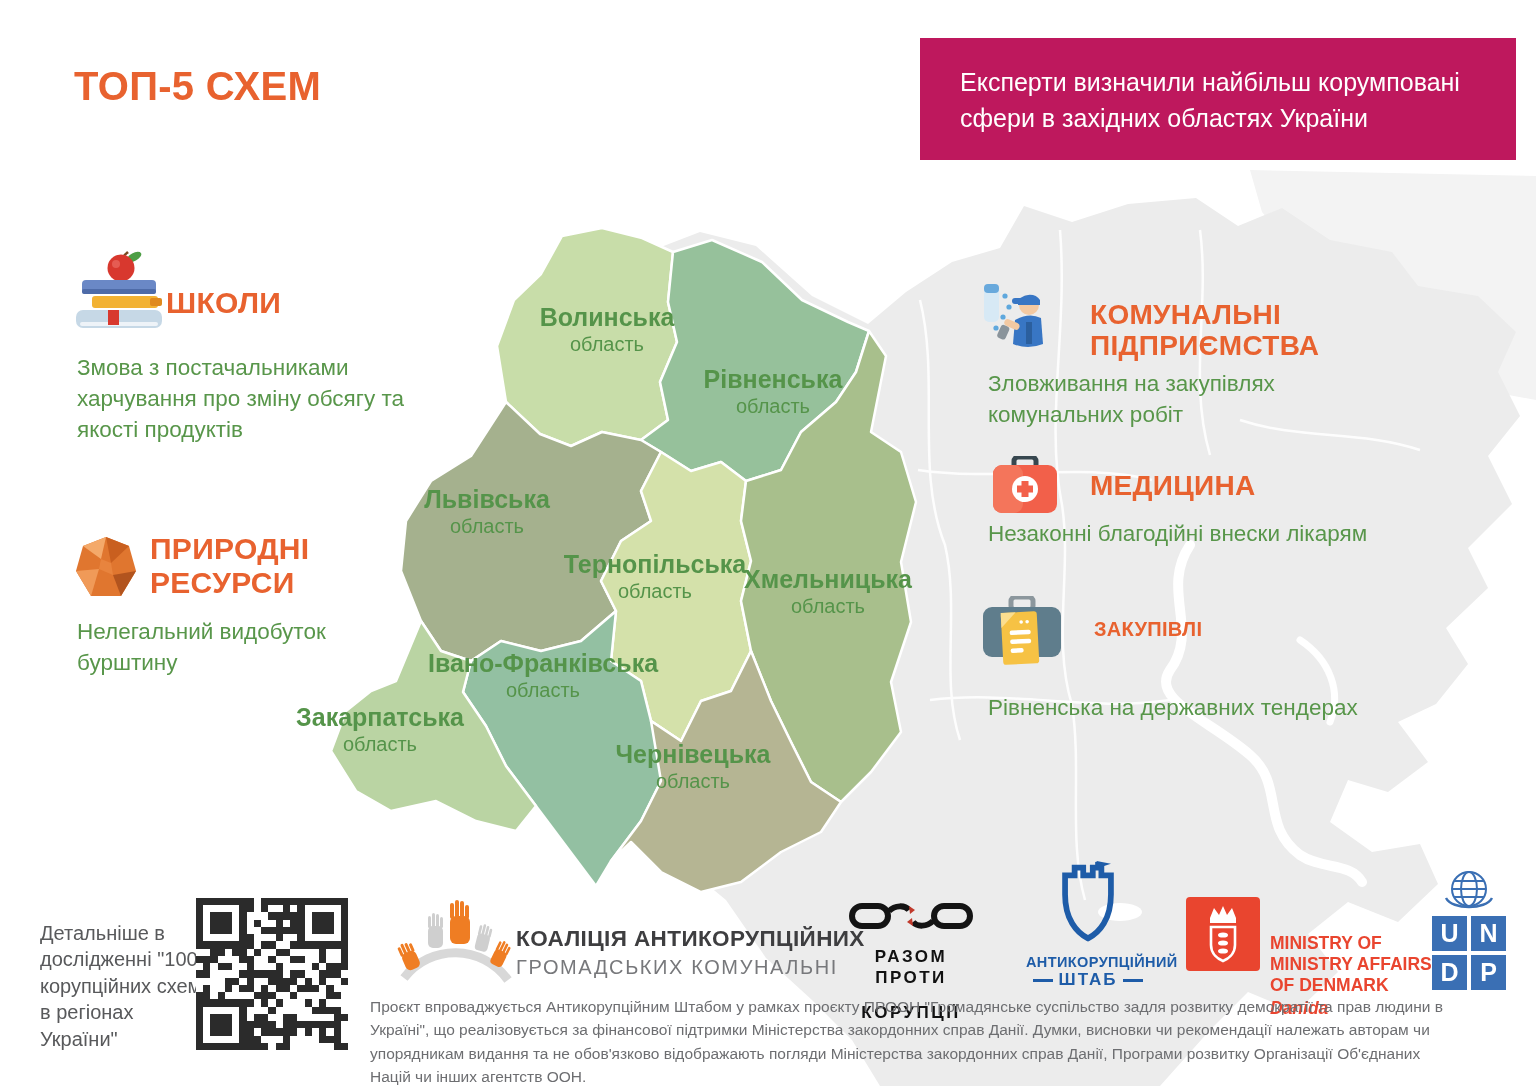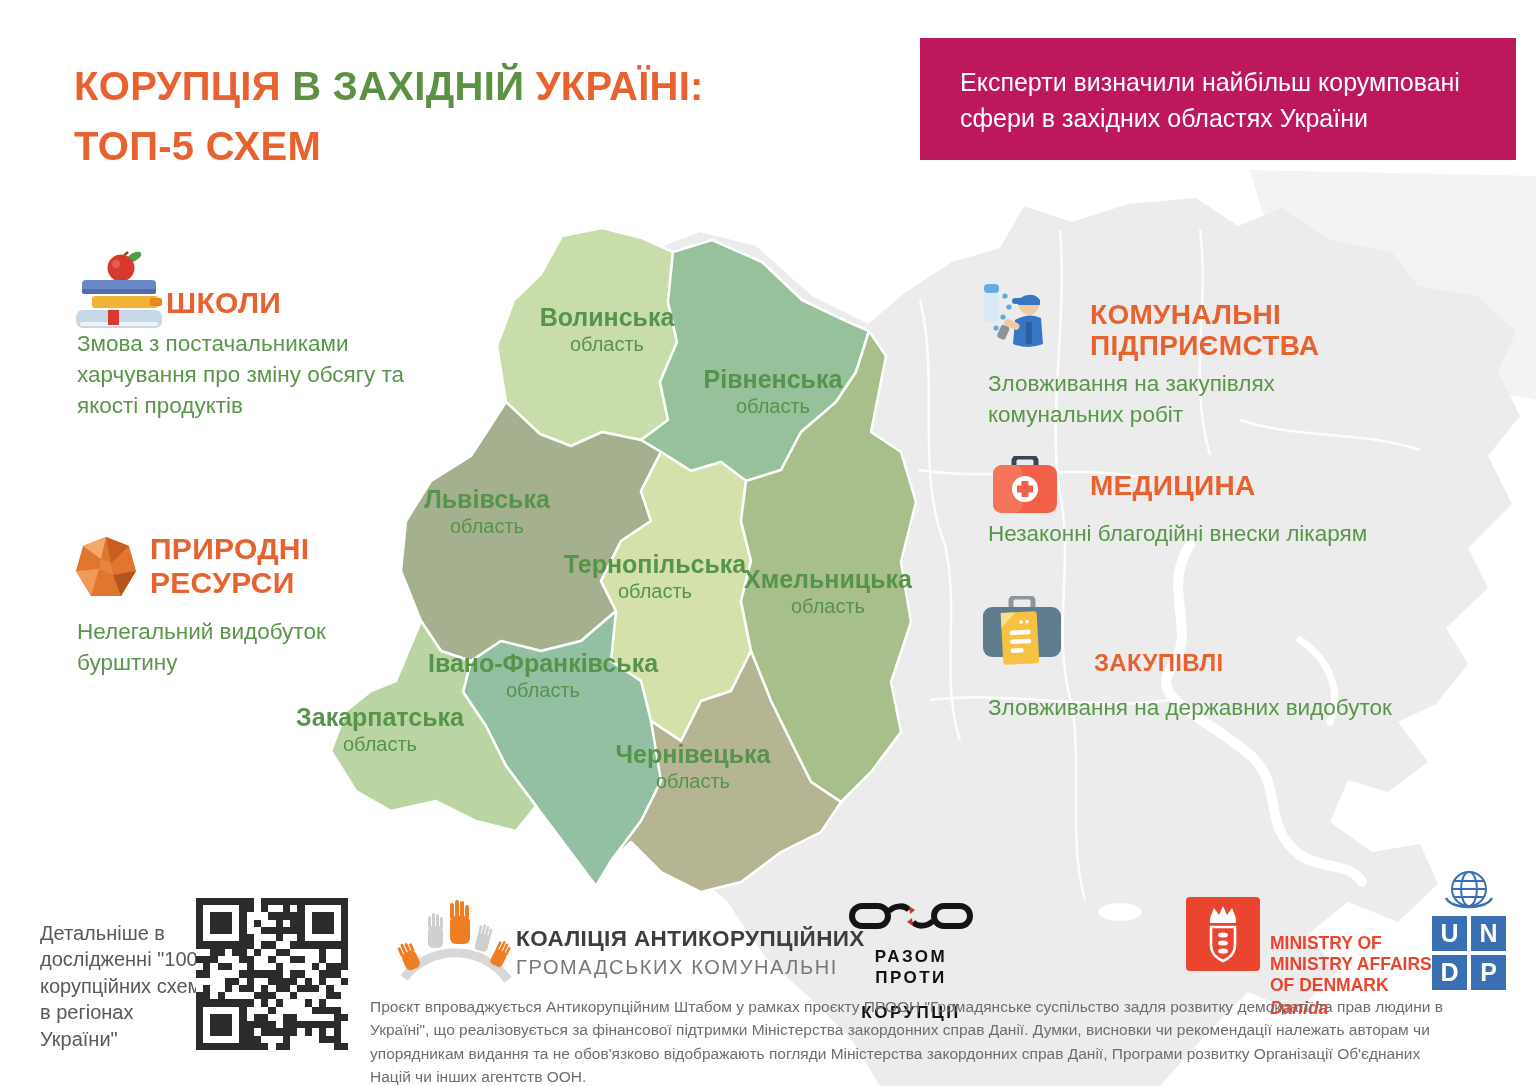--- a/index.html
+++ b/index.html
@@ -96,45 +96,40 @@
       <text class="rname" x="543" y="672">Івано-Франківська</text>
       <text class="rsuf" x="543" y="697">область</text>
       <text class="rname" x="380" y="726">Закарпатська</text>
       <text class="rsuf" x="380" y="751">область</text>
       <text class="rname" x="693" y="763">Чернівецька</text>
       <text class="rsuf" x="693" y="788">область</text>
     </g>
   </svg>
 
   <div class="abs main-title">
-    <div>
-      <span class="tw-orange">КОРУПЦІЯ</span>
-      <span class="tw-green">В ЗАХІДНІЙ</span>
-      <span class="tw-orange">УКРАЇНІ:</span>
-    </div>
     <div class="tw-orange">ТОП-5 СХЕМ</div>
   </div>
 
   <div class="abs banner">Експерти визначили найбільш корумповані сфери в західних областях України</div>
 
   <svg class="abs" style="left:70px;top:248px;" width="104" height="96" viewBox="0 0 104 96">
     <ellipse cx="64" cy="9" rx="8" ry="4" fill="#4D9E45" transform="rotate(-28 64 9)"></ellipse>
     <path d="M52,14 C52,8 56,6 58,4" stroke="#7a4a21" stroke-width="2.5" fill="none"></path>
     <circle cx="51" cy="20" r="13.5" fill="#D8382E"></circle>
     <circle cx="46" cy="16" r="4" fill="#E9655C" opacity=".8"></circle>
     <rect x="12" y="32" width="74" height="14" rx="4" fill="#6A88C6"></rect>
     <rect x="12" y="41" width="74" height="5" rx="2" fill="#4E6BA8"></rect>
     <rect x="22" y="48" width="66" height="12" rx="3" fill="#F2B233"></rect>
     <rect x="80" y="50" width="12" height="8" rx="2" fill="#E08A1E"></rect>
     <rect x="6" y="62" width="86" height="18" rx="7" fill="#C6D8E6"></rect>
     <rect x="10" y="74" width="78" height="4" rx="2" fill="#FFFFFF" opacity=".7"></rect>
     <rect x="38" y="62" width="11" height="15" fill="#D8382E"></rect>
   </svg>
   <div class="abs sec-title" style="left:166px;top:286px;">ШКОЛИ</div>
-  <div class="abs sec-desc" style="left:77px;top:328px;width:332px;">Змова з постачальниками харчування про зміну обсягу та якості продуктів</div>
+  <div class="abs sec-desc" style="left:77px;top:352px;width:332px;">Змова з постачальниками харчування про зміну обсягу та якості продуктів</div>
 
   <svg class="abs" style="left:72px;top:534px;" width="68" height="68" viewBox="0 0 68 68">
     <polygon points="34,3 57,12 64,37 49,62 19,62 4,37 11,12" fill="#E0762F"></polygon>
     <polygon points="34,3 57,12 39,29" fill="#C95F1F"></polygon>
     <polygon points="11,12 34,3 29,25" fill="#F4A96A"></polygon>
     <polygon points="4,37 19,62 27,35" fill="#F09A58"></polygon>
     <polygon points="49,62 64,37 41,41" fill="#B2541E"></polygon>
     <polygon points="29,25 39,29 41,41 27,35" fill="#E8843E"></polygon>
   </svg>
   <div class="abs sec-desc" style="left:77px;top:616px;width:300px;">Нелегальний видобуток бурштину</div>
@@ -176,22 +171,22 @@
     <g transform="rotate(-3 40 42)">
       <rect x="20" y="16" width="36" height="52" rx="3" fill="#F6C244"></rect>
       <polygon points="20,16 35,16 20,31" fill="#FBDE8F"></polygon>
       <circle cx="40" cy="26" r="1.8" fill="#FFFFFF"></circle>
       <circle cx="46" cy="26" r="1.8" fill="#FFFFFF"></circle>
       <rect x="28" y="34" width="21" height="4.5" rx="2" fill="#FFFFFF"></rect>
       <rect x="28" y="43" width="21" height="4.5" rx="2" fill="#FFFFFF"></rect>
       <rect x="28" y="52" width="13" height="4.5" rx="2" fill="#FFFFFF"></rect>
     </g>
   </svg>
-  <div class="abs sec-title" style="left:1094px;top:618px;font-size:24px;margin-top:32px;">ЗАКУПІВЛІ</div>
-  <div class="abs sec-desc" style="left:988px;top:692px;width:430px;">Зловживання на державних видобуток</div>
+  <div class="abs sec-title" style="left:1094px;top:618px;font-size:20px;">ЗАКУПІВЛІ</div>
+  <div class="abs sec-desc" style="left:988px;top:692px;width:430px;">Рівненська на державних тендерах</div>
 
   <div class="abs qr-caption">Детальніше в дослідженні "100 корупційних схем в регіонах України"</div>
   <div class="abs qr-box">
       <div class="qr-d"></div>
       <div class="qr-d"></div>
       <div class="qr-d"></div>
       <div class="qr-d"></div>
       <div class="qr-d"></div>
       <div class="qr-d"></div>
       <div class="qr-d"></div>
@@ -682,20 +677,31 @@
       <rect x="85" y="10" width="36" height="20" rx="10" fill="none" stroke="#141414" stroke-width="6"></rect>
       <path d="M40,15 C46,9 56,9 60,14" stroke="#141414" stroke-width="6" fill="none"></path>
       <path d="M84,25 C78,31 68,31 64,26" stroke="#141414" stroke-width="6" fill="none"></path>
       <polygon points="60,10 66,14 61,18" fill="#C0392B"></polygon>
       <polygon points="64,30 58,26 63,22" fill="#C0392B"></polygon>
     </svg>
     <div class="razom-t">РАЗОМ ПРОТИ</div>
     <div class="razom-t" style="margin-top:13px;">КОРУПЦІЇ</div>
   </div>
 
+  <div class="abs shtab">
+    <svg width="64" height="86" viewBox="-32 -54 64 90">
+      <path d="M-24,-18 V-38 H-14 V-46 H-5 V-38 H5 V-46 H14 V-38 H24 V-18 C24,8 12,22 0,28 C-12,22 -24,8 -24,-18 Z" fill="none" stroke="#1E5CA8" stroke-width="6"></path>
+      <line x1="9" y1="-46" x2="9" y2="-52" stroke="#1E5CA8" stroke-width="3"></line>
+      <polygon points="9,-53 24,-50 9,-45" fill="#1E5CA8"></polygon>
+    </svg>
+    <div class="shtab-l1">АНТИКОРУПЦІЙНИЙ</div>
+    <div class="shtab-l2">
+        <span>ШТАБ</span>
+      </div>
+  </div>
 
   <svg class="abs dk-flag" width="74" height="74" viewBox="0 0 74 74">
     <rect x="0" y="0" width="74" height="74" rx="4" fill="#E9452F"></rect>
     <polygon points="24,21 28,11 33,18 37,9 41,18 46,11 50,21" fill="#FFFFFF"></polygon>
     <rect x="24" y="21" width="26" height="5" fill="#FFFFFF"></rect>
     <path d="M25,30 h24 v18 c0,9 -7,14 -12,16 c-5,-2 -12,-7 -12,-16 Z" fill="none" stroke="#FFFFFF" stroke-width="2.6"></path>
     <ellipse cx="37" cy="38" rx="5" ry="2.6" fill="#FFFFFF"></ellipse>
     <ellipse cx="37" cy="46" rx="5" ry="2.6" fill="#FFFFFF"></ellipse>
     <ellipse cx="37" cy="54" rx="5" ry="2.6" fill="#FFFFFF"></ellipse>
   </svg>

